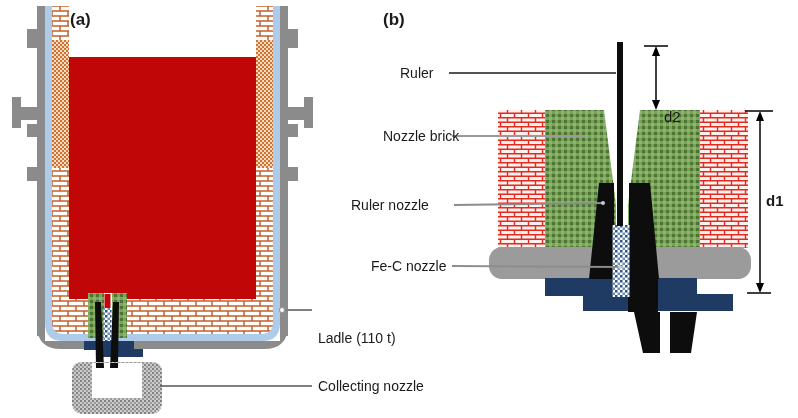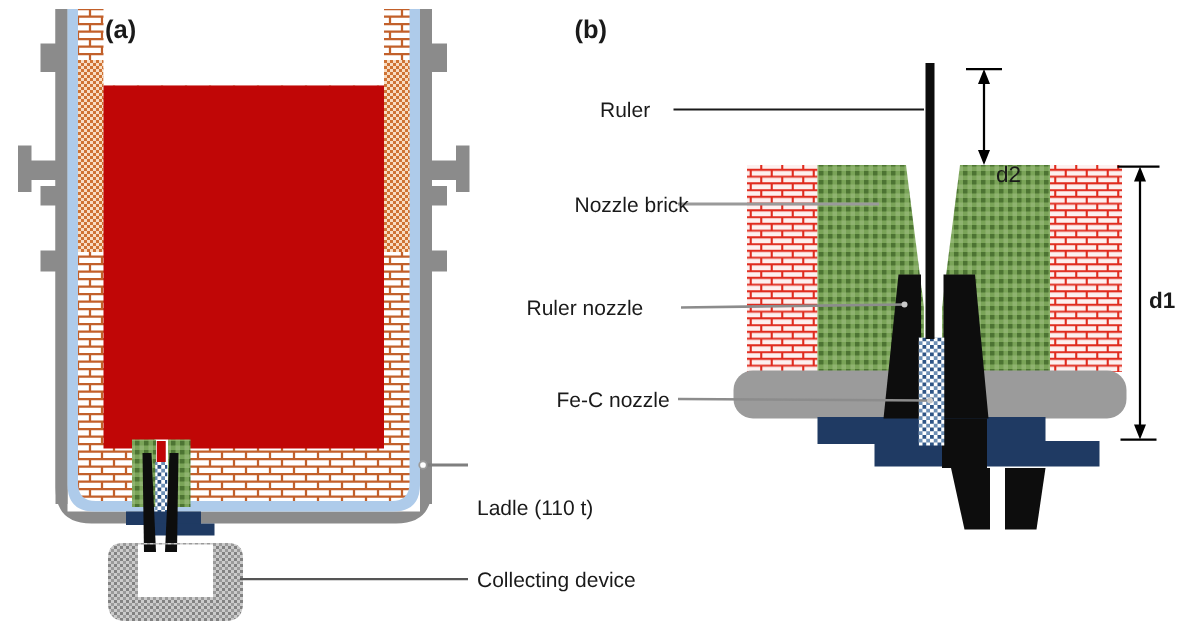--- a/index.html
+++ b/index.html
@@ -142,21 +142,21 @@
     <circle cx="603" cy="203" r="2" fill="#c9c9c9"></circle>
     <line x1="452" y1="266" x2="620" y2="267" stroke="#8c8c8c" stroke-width="1.8"></line>
     <circle cx="620" cy="267" r="2" fill="#c9c9c9"></circle>
   </g>
 </svg>
 
   <div class="lbl tag" style="left:70px;top:11px;">(a)</div>
   <div class="lbl tag" style="left:383px;top:11px;">(b)</div>
 
   <div class="lbl" style="left:318px;top:291px;margin-top:40px;">Ladle (110 t)</div>
-  <div class="lbl" style="left:318px;top:379px;">Collecting device</div>
+  <div class="lbl" style="left:318px;top:379px;">Collecting nozzle</div>
 
   <div class="lbl" style="left:400px;top:66px;">Ruler</div>
   <div class="lbl" style="left:356px;top:129px;margin-left:27px;">Nozzle brick</div>
   <div class="lbl" style="left:351px;top:198px;">Ruler nozzle</div>
   <div class="lbl" style="left:371px;top:259px;">Fe-C nozzle</div>
 
   <div class="lbl dim" style="left:664px;top:78px;margin-top:31px;">d2</div>
   <div class="lbl dim" style="left:766px;top:193px;font-weight:bold;">d1</div>
 
 </div>

